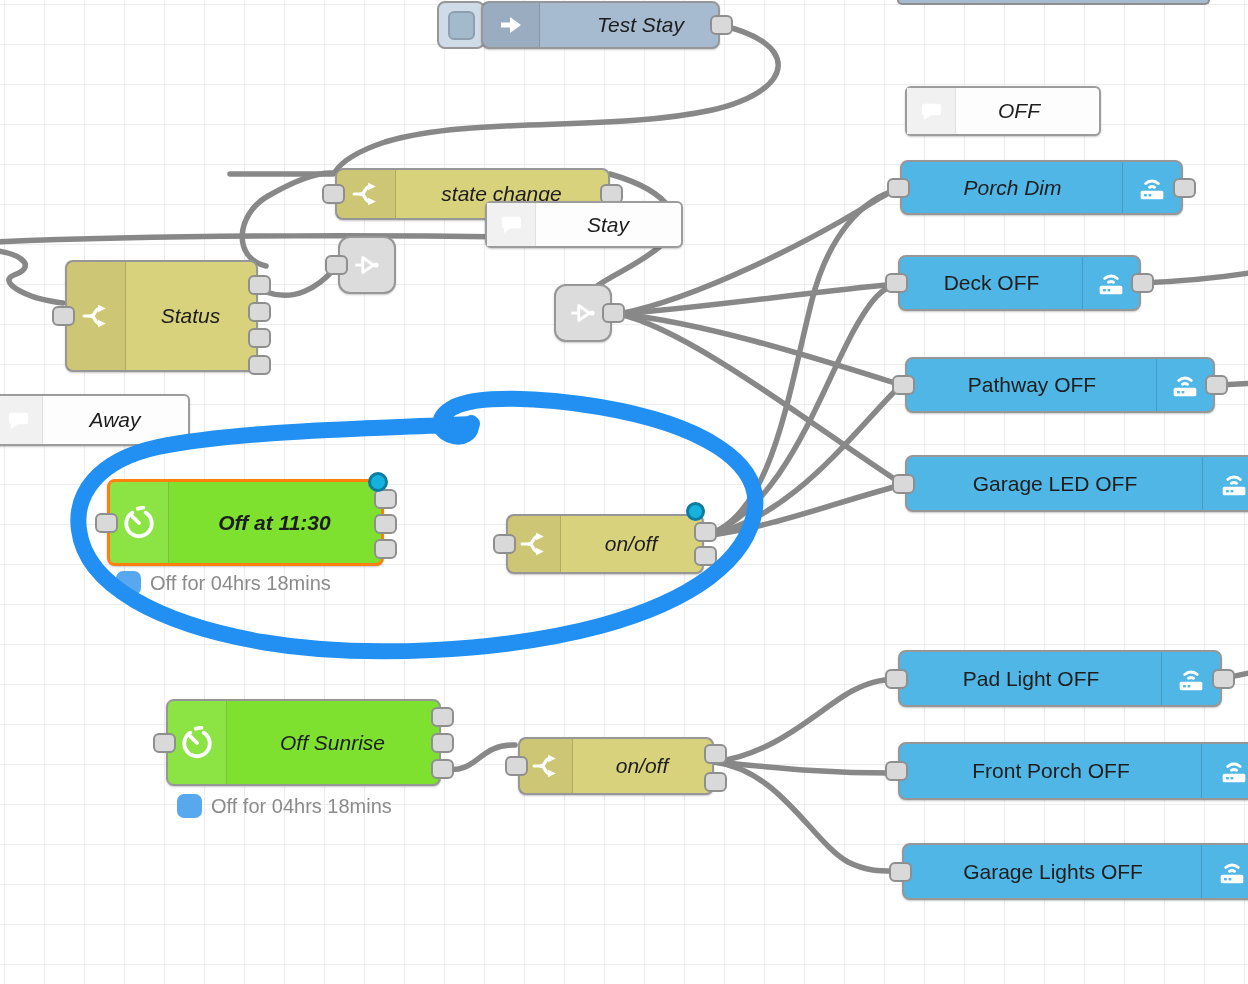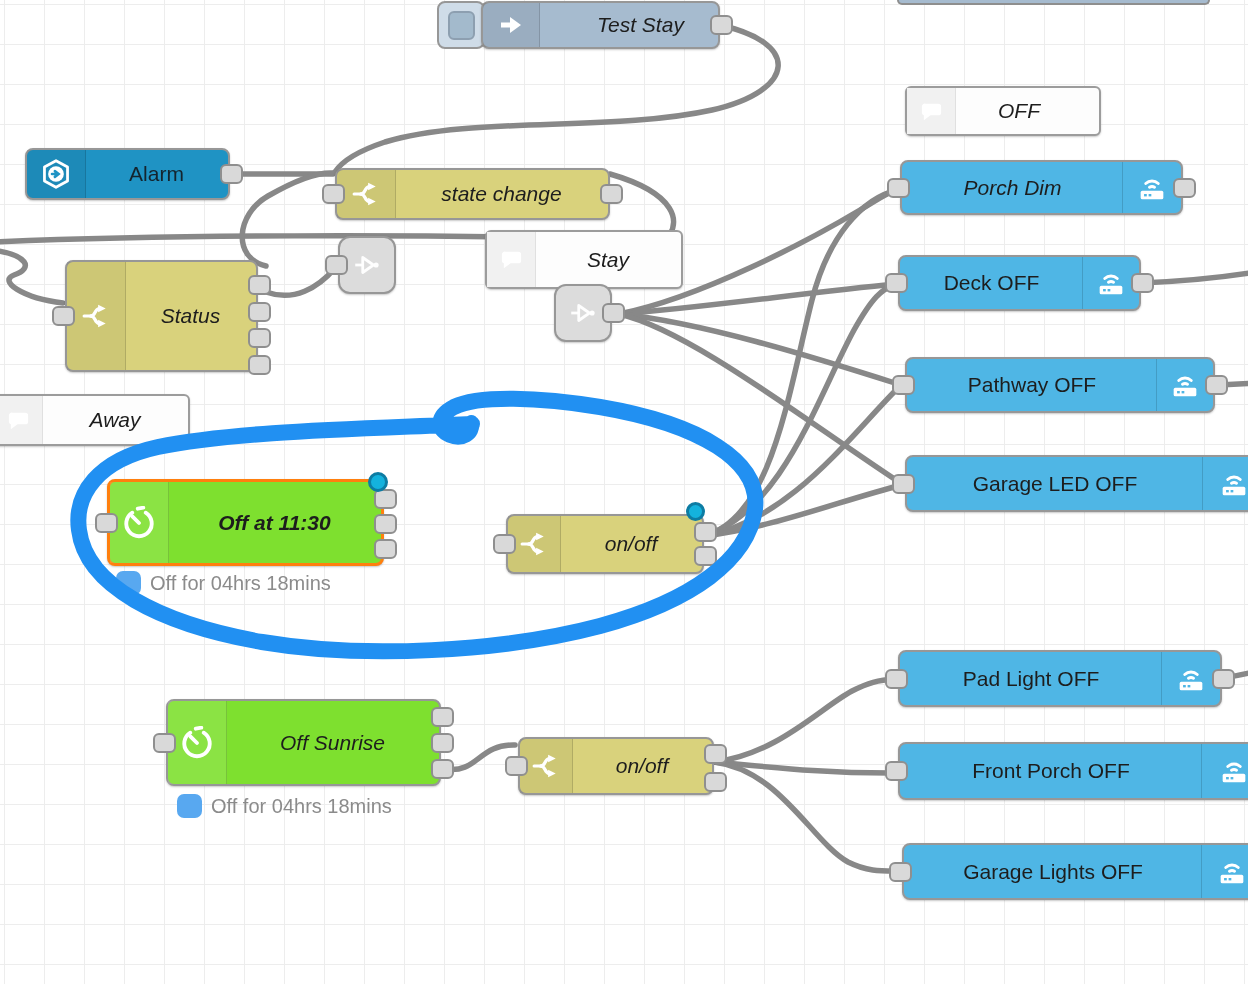--- a/index.html
+++ b/index.html
@@ -114,48 +114,37 @@
 
   <div class="node comment it" style="left:905px;top:86px;width:196px;height:50px;padding-left:32px;">
     <span class="icon icon-left" style="width:48px">
       <svg width="25" height="25" viewBox="0 0 26 26">
           <path d="M7 5 h13 a3 3 0 0 1 3 3 v6 a3 3 0 0 1 -3 3 h-8 l-7 5 v-5 a3 3 0 0 1 -2 -3 V8 a3 3 0 0 1 4 -3 z" fill="#fff"></path>
         </svg>
     </span>
     <span class="label">OFF</span>
   </div>
 
-  <div class="node event-blue" style="left:25px;top:148px;width:205px;height:52px;padding-left:58px;">
-    <span class="icon icon-left" style="width:58px">
-      <svg width="30" height="30" viewBox="0 0 26 26">
-          <path d="M13 1.5 L23 7 V19 L13 24.5 L3 19 V7 Z" stroke="#fff" stroke-width="2.4" fill="none" stroke-linejoin="round"></path>
-          <circle cx="13" cy="13" r="6.8" fill="#fff"></circle>
-          <path d="M9.5 13 h4.5 M12 10.5 L15.3 13 L12 15.5" stroke="#1f93c4" stroke-width="2.2" fill="none" stroke-linecap="round"></path>
-        </svg>
-    </span>
-    <span class="label">Alarm</span>
-    <span class="port port-out"></span>
-  </div>
 
   <div class="node yellow it" style="left:335px;top:148px;width:275px;height:52px;padding-left:58px;">
     <span class="icon icon-left" style="width:58px">
       <svg width="28" height="28" viewBox="0 0 26 26" fill="none" stroke="#fff" stroke-width="3" stroke-linecap="round">
           <path d="M2 13 h6"></path>
           <path d="M8 13 C13 13 11 7 16 6"></path>
           <path d="M8 13 C13 13 11 19 16 20"></path>
           <polygon points="15,2.5 22,6 15,9.5" fill="#fff" stroke="none"></polygon>
           <polygon points="15,16.5 22,20 15,23.5" fill="#fff" stroke="none"></polygon>
         </svg>
     </span>
     <span class="label">state change</span>
     <span class="port port-in"></span>
     <span class="port port-out"></span>
   </div>
 
-  <div class="node comment it" style="left:485px;top:230px;width:198px;height:59px;padding-left:48px;">
+  <div class="node comment it" style="left:485px;top:201px;width:198px;height:47px;padding-left:48px;">
     <span class="icon icon-left" style="width:48px">
       <svg width="25" height="25" viewBox="0 0 26 26">
           <path d="M7 5 h13 a3 3 0 0 1 3 3 v6 a3 3 0 0 1 -3 3 h-8 l-7 5 v-5 a3 3 0 0 1 -2 -3 V8 a3 3 0 0 1 4 -3 z" fill="#fff"></path>
         </svg>
     </span>
     <span class="label">Stay</span>
   </div>
 
   <div class="node yellow it" style="left:65px;top:240px;width:193px;height:112px;padding-left:58px;">
     <span class="icon icon-left" style="width:58px">

